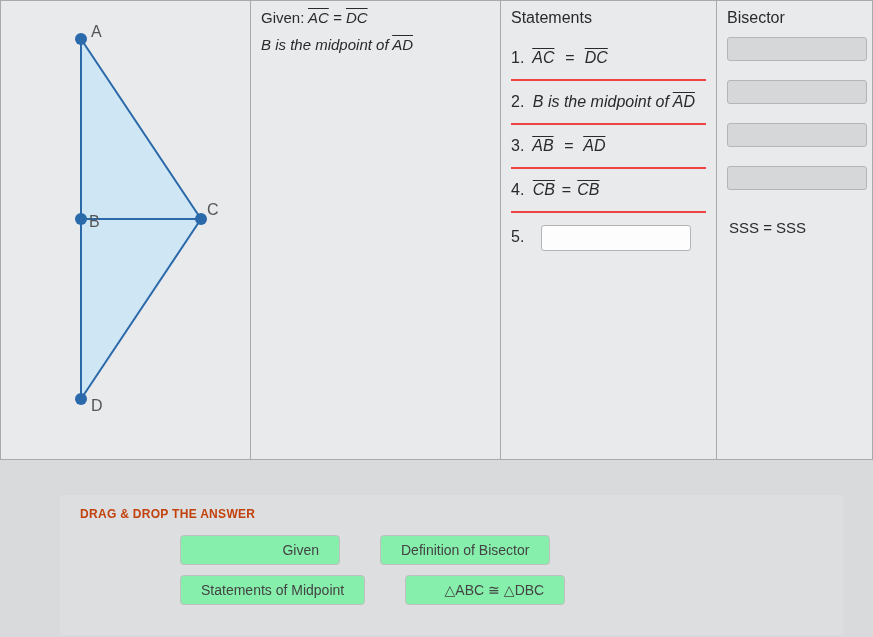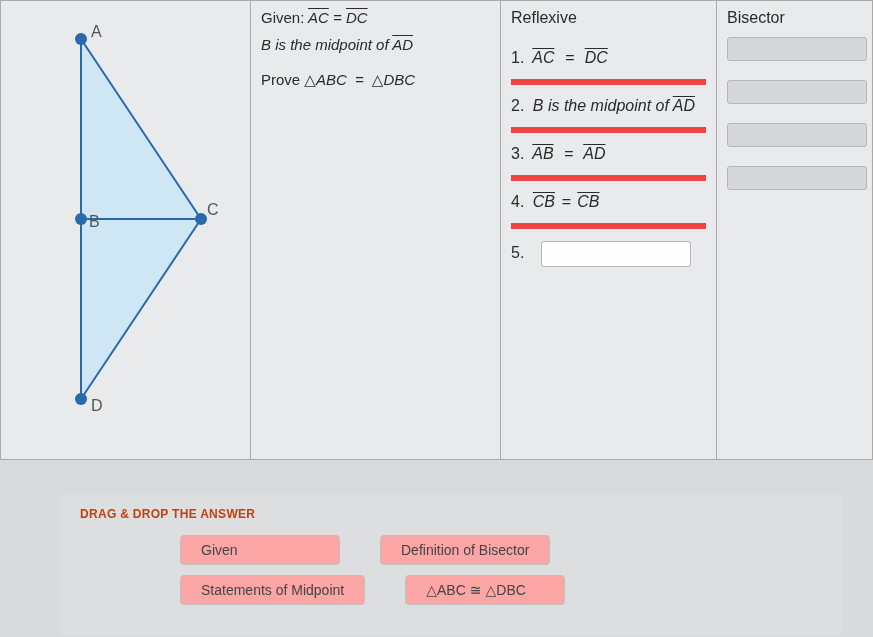--- a/index.html
+++ b/index.html
@@ -38,21 +38,21 @@
       font-size: 16px;
     }
     .given-col .line { margin-bottom: 10px; white-space: nowrap; }
     .overline { text-decoration: overline; font-style: italic; text-align: center; }
     .tri::before { content: "\25B3"; font-style: normal; }
     .congr::before { content: "\2245"; font-style: normal; padding: 0 4px; }
 
     .stmt-list { list-style: none; }
     .stmt-list li {
       padding: 12px 0;
-      border-bottom: 6px solid #ef4444;
+      border-bottom: 2px solid #ef4444;
       font-style: italic;
       font-size: 16px;
     }
     .stmt-list li:last-child { border-bottom: none; }
     .stmt-num { font-style: normal; margin-right: 4px; }
 
     .reason-slot {
       background: #d5d7d9;
       border: 1px solid #b5b5b5;
       border-radius: 3px;
@@ -89,30 +89,30 @@
       margin-bottom: 14px;
       display: block;
     }
     .bank-row {
       display: flex;
       gap: 40px;
       margin-bottom: 10px;
       padding-left: 100px;
     }
     .chip {
-      background: #fca5a5;
+      background: #86efac;
       border: 1px solid #c0c0c0;
       border-radius: 4px;
       padding: 6px 20px;
       font-size: 14px;
       color: #444;
       cursor: grab;
       white-space: nowrap;
       min-width: 160px;
-      text-align: left;
+      text-align: right;
       font-style: normal;
     }
     .chip .tri::before, .chip .congr::before { font-size: 14px; }
 
     svg.diagram { display: block; margin: 0 auto; }
     svg text { font-family: Arial; font-size: 16px; fill: #555; }
   </style>
 </head>
 <body>
 
@@ -137,30 +137,24 @@
   <div class="col given-col">
     <div class="line">
       <span style="font-style:normal">Given:</span>
       <span class="overline">AC</span>
       <span>=</span>
       <span class="overline">DC</span>
     </div>
     <div class="line">
       <span>B is the midpoint of </span><span class="overline">AD</span>
     </div>
-    <div class="line" style="margin-top:18px">
-      <span style="font-style:normal">Prove</span>
-      <span class="tri"></span><span>ABC</span>
-      <span style="padding:0 4px">=</span>
-      <span class="tri"></span><span>DBC</span>
-    </div>
   </div>
 
   <div class="col statements-col">
-    <div class="col-header">Reflexive</div>
+    <div class="col-header">Statements</div>
     <ul class="stmt-list">
       <li>
         <span class="stmt-num">1.</span>
         <span class="overline">AC</span>
         <span style="padding:0 6px">=</span>
         <span class="overline">DC</span>
       </li>
       <li>
         <span class="stmt-num">2.</span>
         <span>B is the midpoint of </span><span class="overline">AD</span>
@@ -183,20 +177,21 @@
       </li>
     </ul>
   </div>
 
   <div class="col reasons-col">
     <div class="col-header">Bisector</div>
     <div class="reason-slot"></div>
     <div class="reason-slot"></div>
     <div class="reason-slot"></div>
     <div class="reason-slot"></div>
+    <div class="reason-text">SSS = SSS</div>
   </div>
 </div>
 
 <div class="answer-bank">
   <span class="bank-label">DRAG &amp; DROP THE ANSWER</span>
   <div class="bank-row">
     <div class="chip">Given</div>
     <div class="chip">Definition of Bisector</div>
   </div>
   <div class="bank-row">

